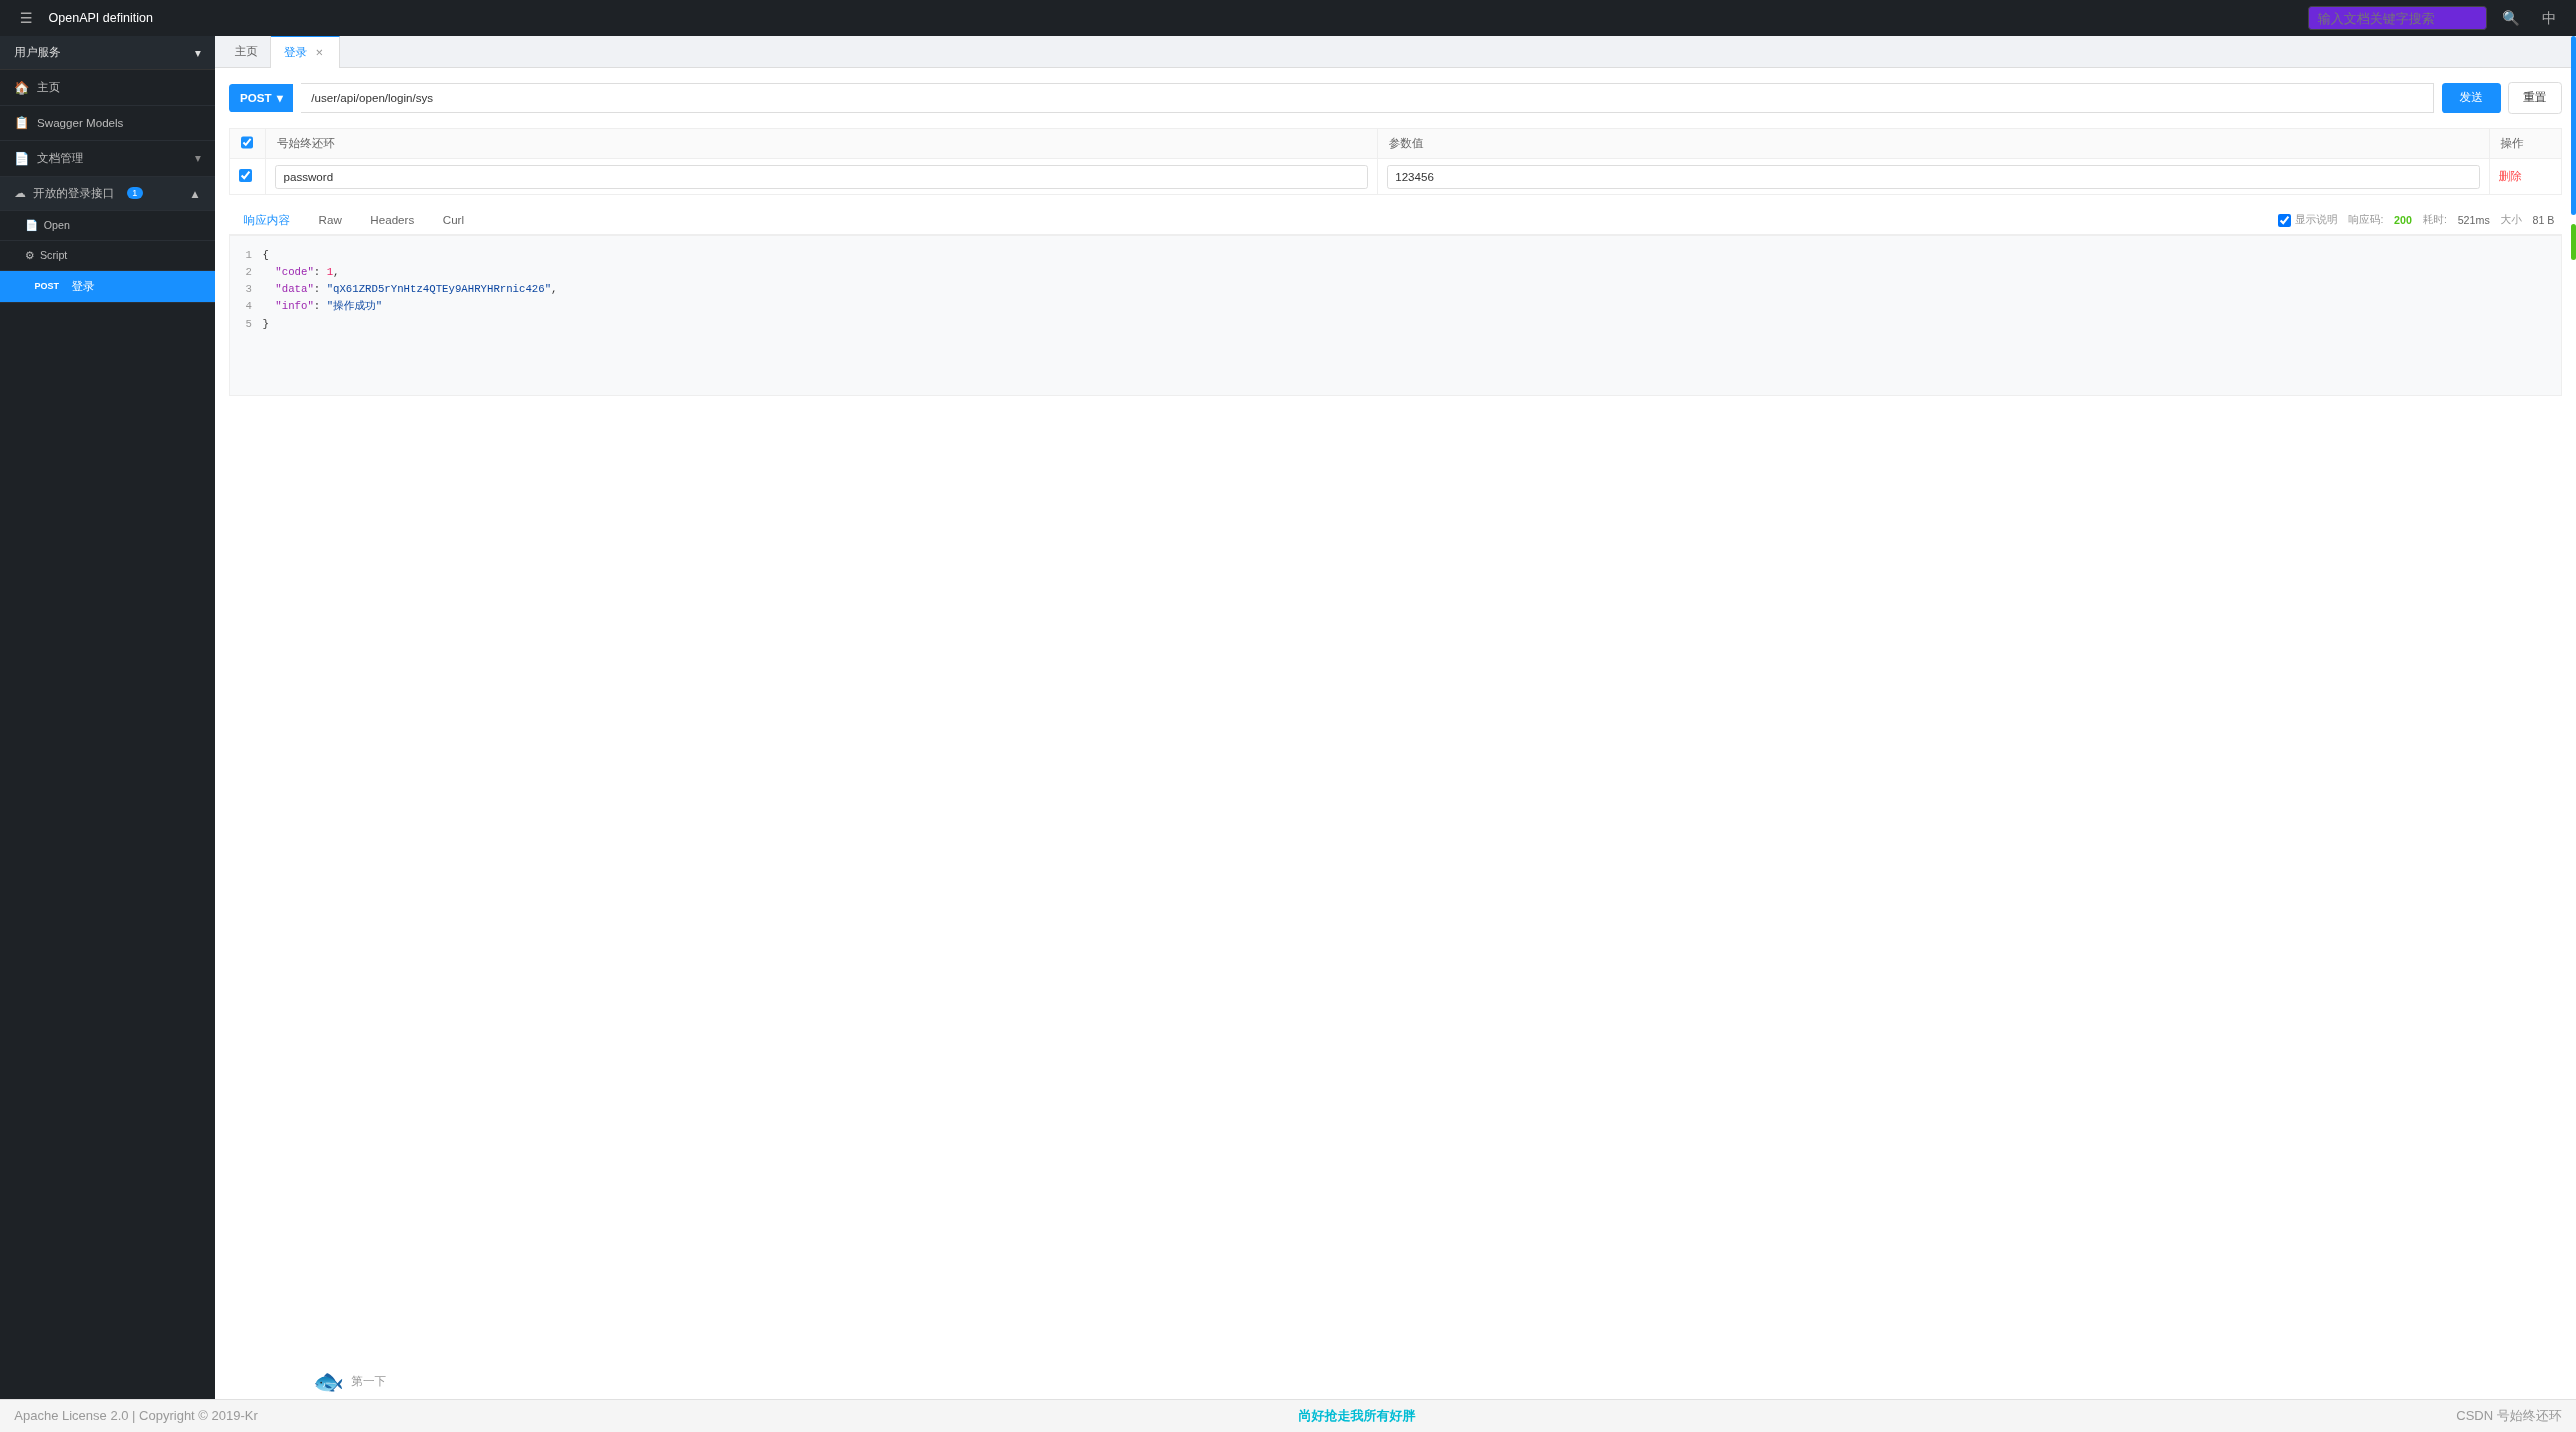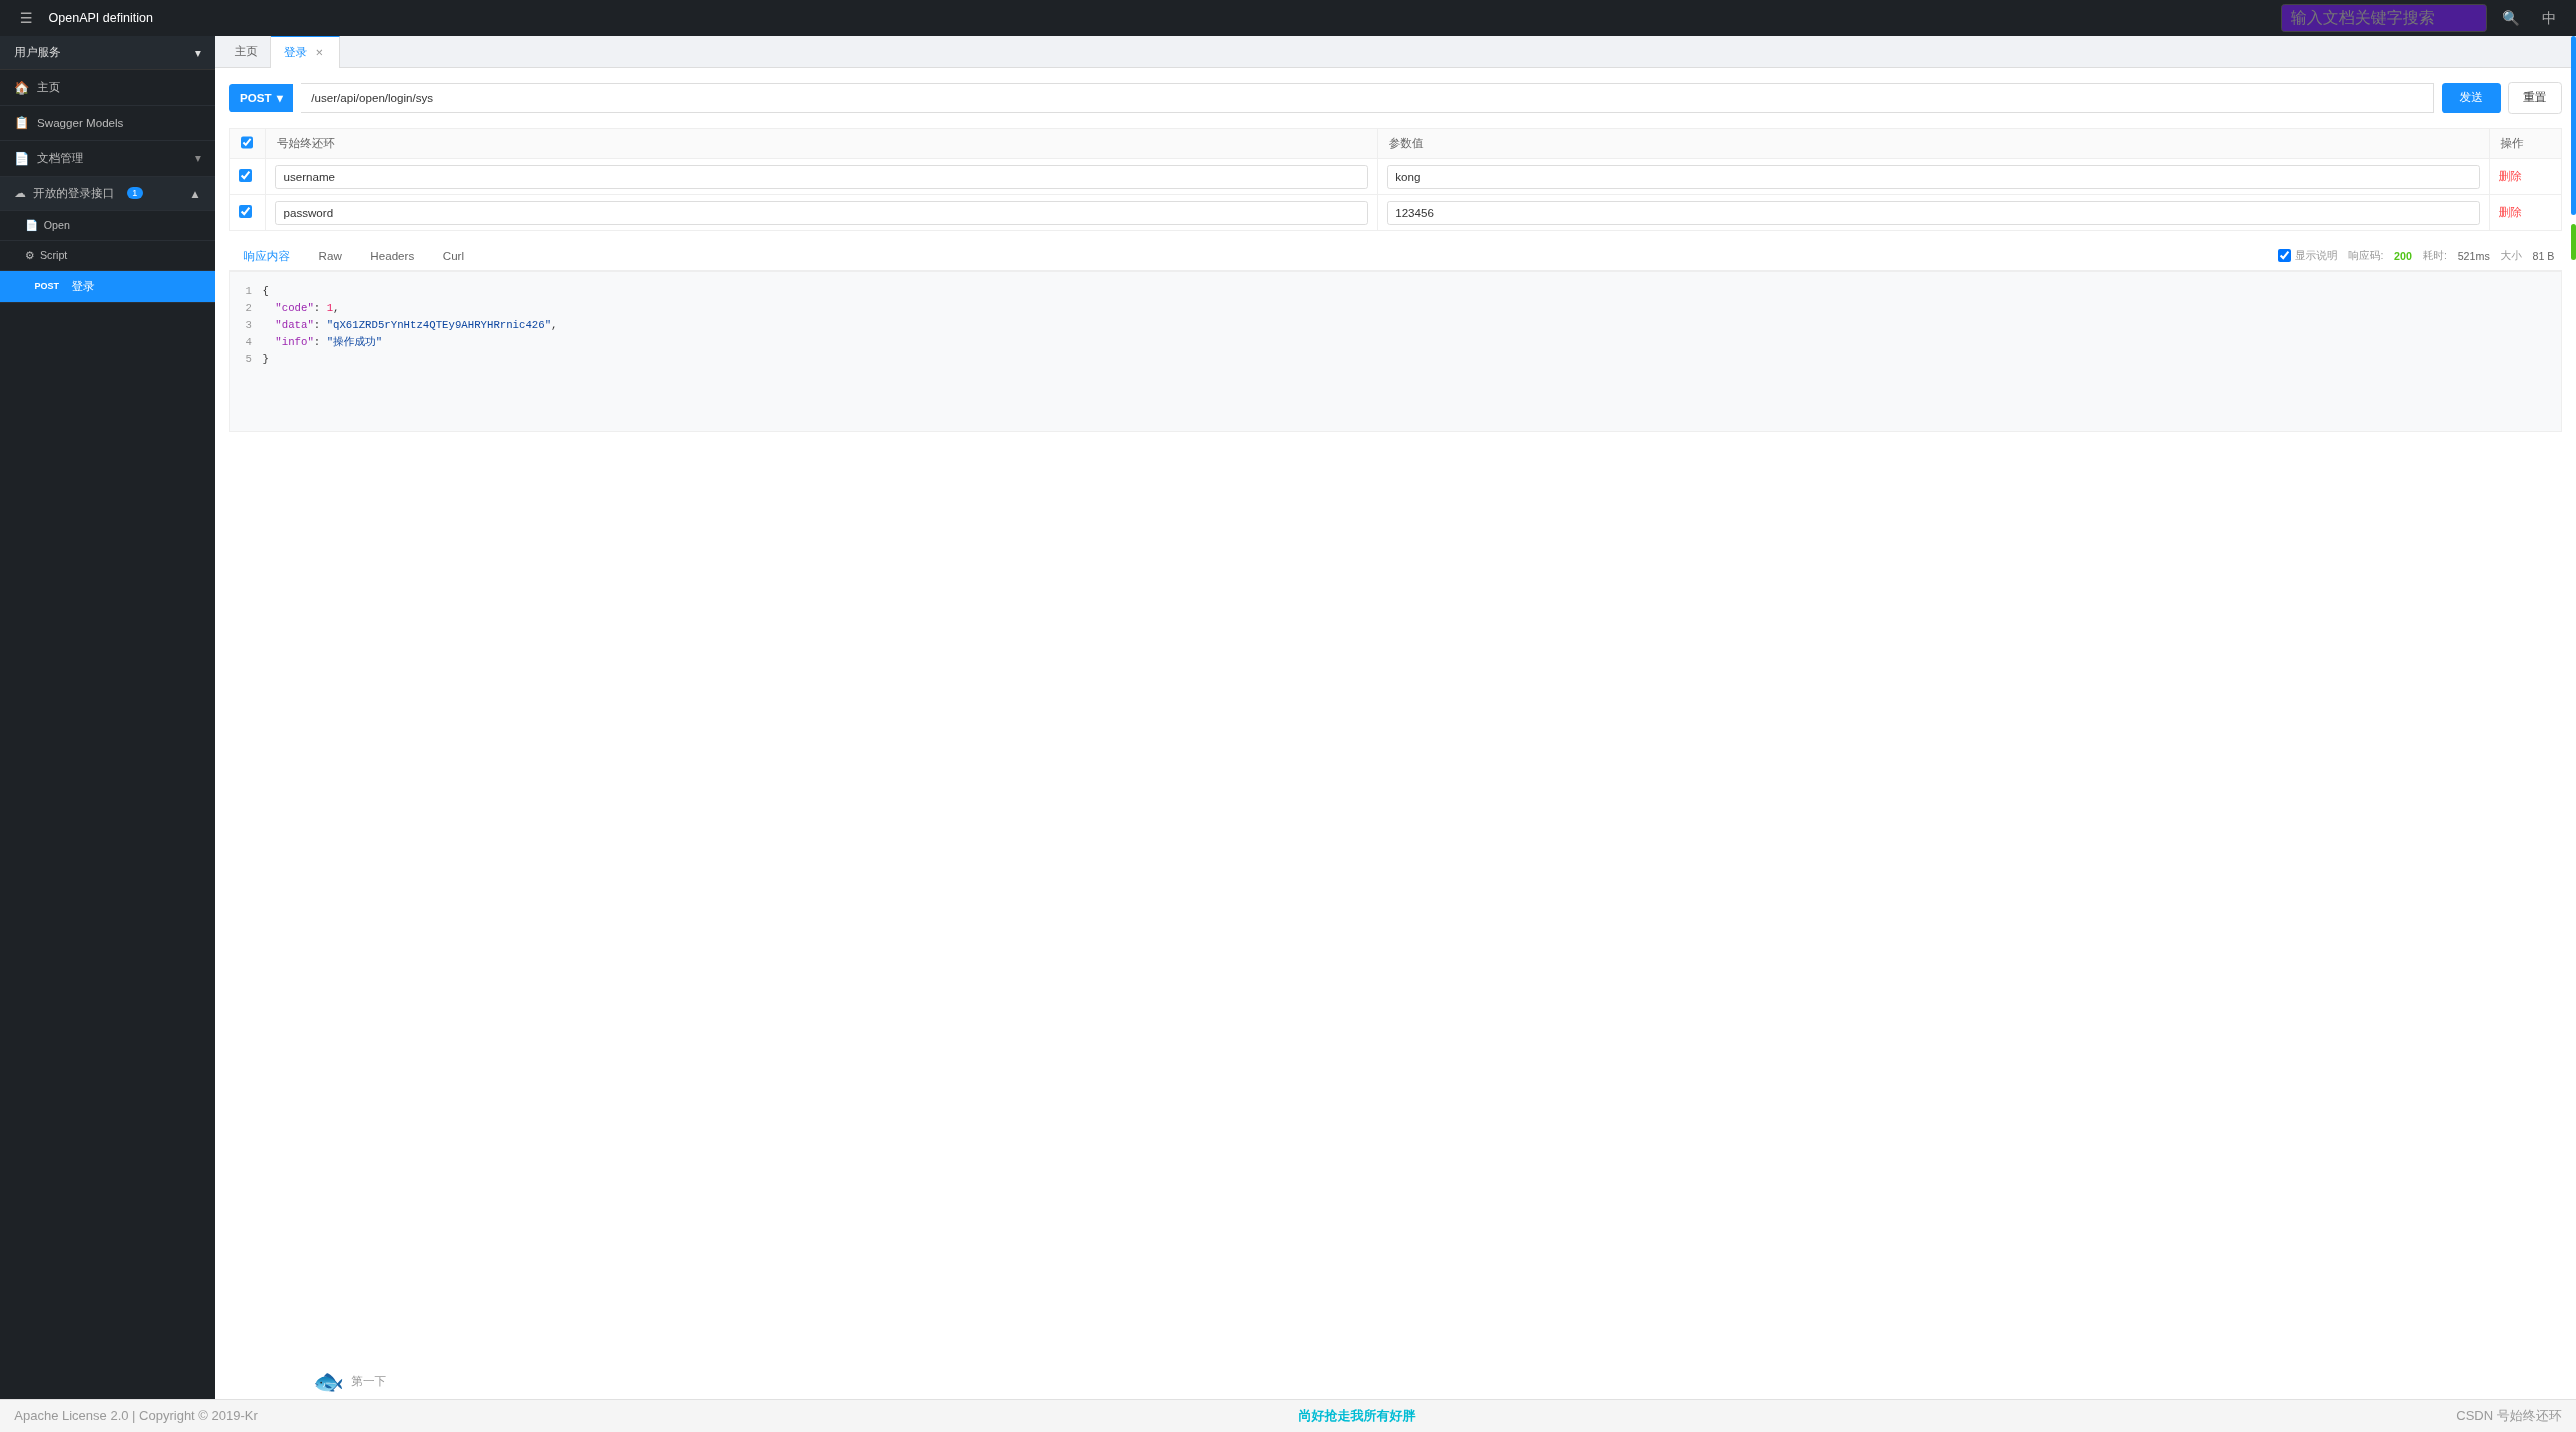--- a/index.html
+++ b/index.html
@@ -24,27 +24,27 @@
     .top-header-title {
       font-size: 12.5px;
       font-weight: 500;
     }
     .top-header-right {
       display: flex;
       align-items: center;
       gap: 10.7px;
     }
     .search-box {
-      background: #4c1d95;
+      background: #6d28d9;
       border: 0.9px solid #444;
       border-radius: 3.6px;
       padding: 3.6px 9px;
       color: #aaa;
-      font-size: 16px;
-      width: 206px;
+      font-size: 13px;
+      width: 179px;
       outline: none;
     }
     .icon-btn {
       background: none;
       border: none;
       color: #aaa;
       cursor: pointer;
       font-size: 14.3px;
       padding: 1.8px 5.4px;
     }
@@ -503,34 +503,20 @@
           <tr>
             <th style="width:36px;">
               <input type="checkbox" checked="" style="">
             </th>
             <th>号始终还环</th>
             <th>参数值</th>
             <th style="width:72px;">操作</th>
           </tr>
         </thead>
         <tbody>
-          <tr>
-            <td>
-              <input type="checkbox" checked="" style="">
-            </td>
-            <td>
-              <input type="text" value="username" style="">
-            </td>
-            <td>
-              <input type="text" value="kong" style="">
-            </td>
-            <td>
-              <a class="delete-link">删除</a>
-            </td>
-          </tr>
           <tr>
             <td>
               <input type="checkbox" checked="" style="">
             </td>
             <td>
               <input type="text" value="password" style="">
             </td>
             <td>
               <input type="text" value="123456" style="">
             </td>

